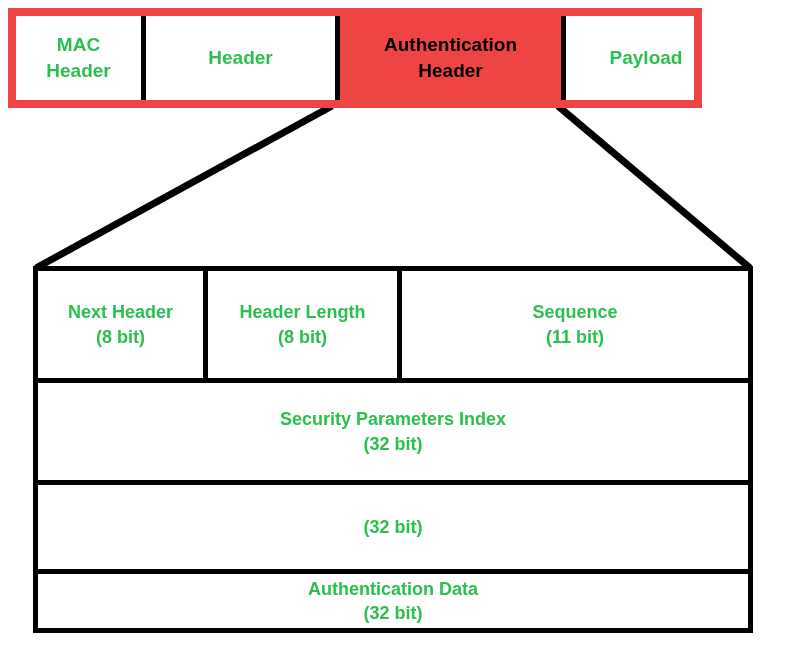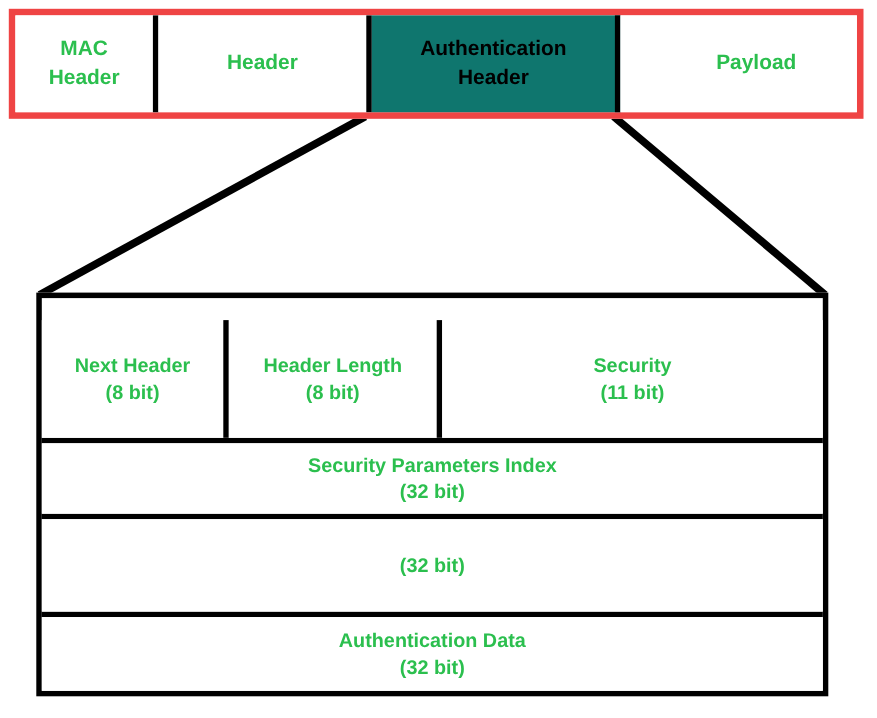--- a/index.html
+++ b/index.html
@@ -25,24 +25,24 @@
     width: 797px;
     height: 653px;
     pointer-events: none;
   }
 
   
   .packet-row {
     position: absolute;
     left: 8px;
     top: 8px;
-    width: 777px;
+    width: 694px;
     height: 100px;
     display: flex;
-    border: 6px solid #ef4444;
+    border: 8px solid #ef4444;
     box-sizing: border-box;
     background: #ffffff;
     z-index: 2;
   }
   .packet-cell {
     display: flex;
     align-items: center;
     justify-content: center;
     text-align: center;
     box-sizing: border-box;
@@ -52,21 +52,21 @@
     font-size: 19px;
     line-height: 1.35;
     border-right: 5px solid #000000;
     padding: 0 4px;
   }
   .packet-cell:last-child {
     border-right: none;
     padding-left: 36px;
   }
   .packet-cell.highlight {
-    background: #0f766e;
+    background: #ef4444;
     color: #000000;
   }
   .cell-mac      { width: 130px; }
   .cell-ip       { width: 194px; }
   .cell-auth     { width: 226px; }
   .cell-payload  { flex: 1 1 auto; }
 
   
   .header-table {
     position: absolute;
@@ -80,22 +80,22 @@
     display: flex;
     flex-direction: column;
     z-index: 2;
   }
   .htr {
     display: flex;
     border-bottom: 5px solid #000000;
     box-sizing: border-box;
   }
   .htr:last-child { border-bottom: none; }
-  .htr-1 { height: 112px; margin-top: 20px; }
-  .htr-2 { height: 69px; }
+  .htr-1 { height: 112px; }
+  .htr-2 { height: 102px; }
   .htr-3 { height: 89px; }
   .htr-4 { flex: 1 1 auto; }
 
   .htd {
     display: flex;
     flex-direction: column;
     align-items: center;
     justify-content: center;
     text-align: center;
     box-sizing: border-box;
@@ -162,21 +162,21 @@
     <div class="htr htr-1">
       <div class="htd col-next">
         <span class="field-name">Next Header</span>
         <span class="field-bits">(8 bit)</span>
       </div>
       <div class="htd col-paylen">
         <span class="field-name">Header Length</span>
         <span class="field-bits">(8 bit)</span>
       </div>
       <div class="htd col-reserved">
-        <span class="field-name">Security</span>
+        <span class="field-name">Sequence</span>
         <span class="field-bits">(11 bit)</span>
       </div>
     </div>
 
     <div class="htr htr-2">
       <div class="htd col-full">
         <span class="field-name">Security Parameters Index</span>
         <span class="field-bits">(32 bit)</span>
       </div>
     </div>

